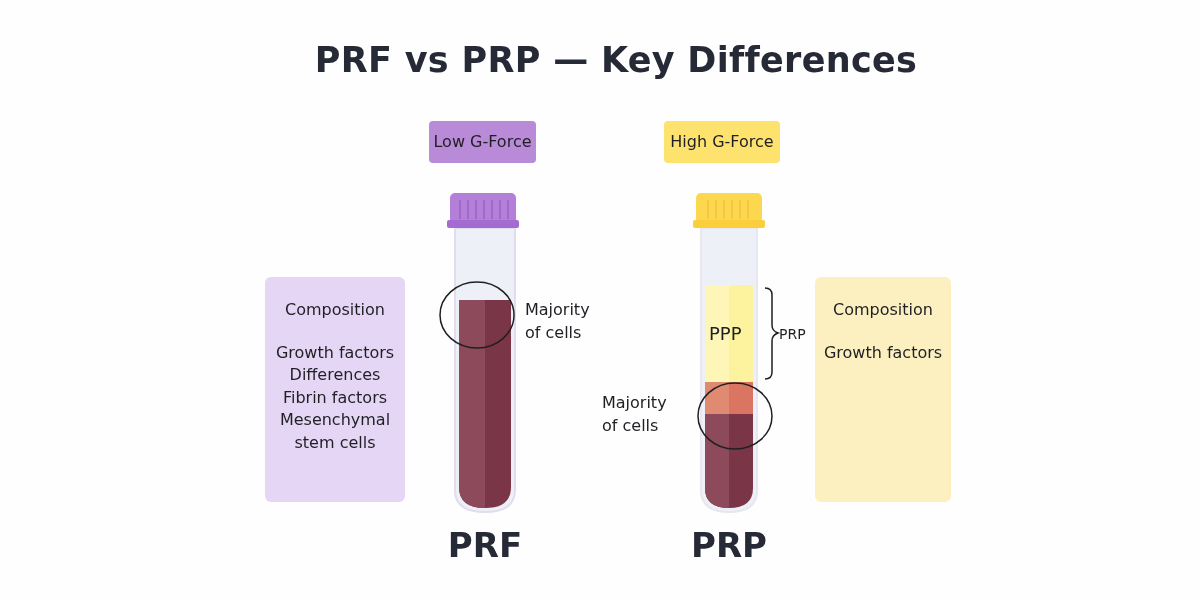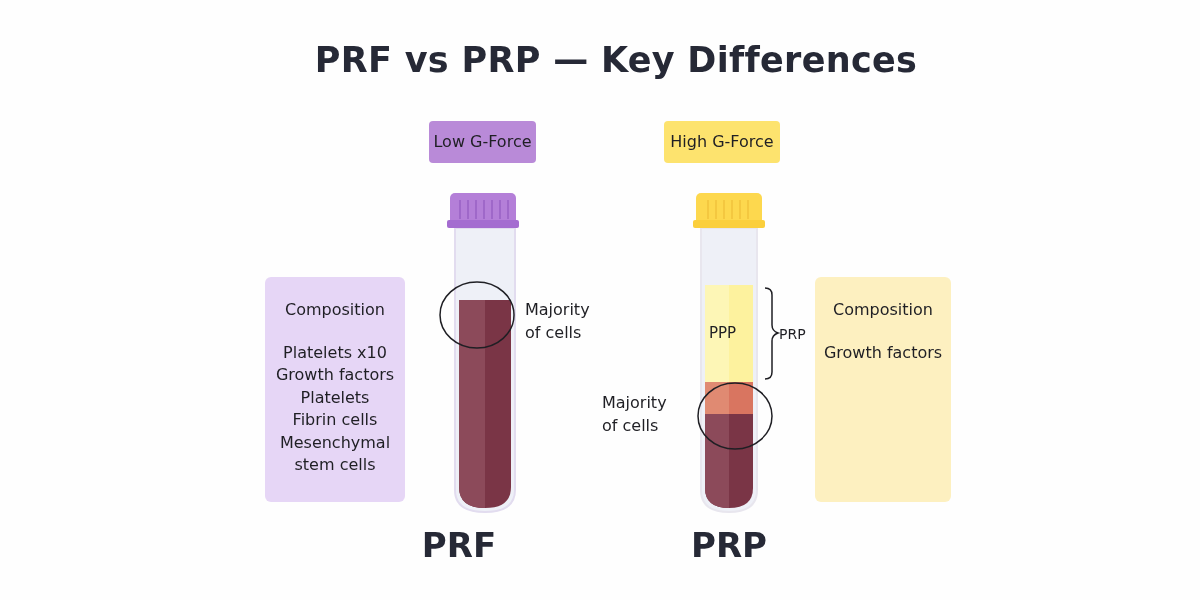--- a/index.html
+++ b/index.html
@@ -37,24 +37,23 @@
 </head>
 <body>
 
 <div class="abs title">PRF vs PRP — Key Differences</div>
 
 <div class="abs gforce low">Low G-Force</div>
 <div class="abs gforce high">High G-Force</div>
 
 <div class="abs comp-box prf">
   <div class="heading">Composition</div>
-  <span class="item">Platelets x10</span>
   <span class="item">Growth factors</span>
-  <span class="item">Platelets</span>
-  <span class="item">Fibrin cells</span>
+  <span class="item">Differences</span>
+  <span class="item">Fibrin factors</span>
   <span class="item">Mesenchymal</span>
   <span class="item">stem cells</span>
 </div>
 
 <div class="abs comp-box prp">
   <div class="heading">Composition</div>
   <span class="item">Growth factors</span>
 </div>
 
 <svg class="abs tube-svg" width="1200" height="600" viewBox="0 0 1200 600">
@@ -113,17 +112,17 @@
 <div class="abs label-text" style="left:525px; top:298px; width:88px;">
   <div>Majority</div>
   <div>of cells</div>
 </div>
 
 <div class="abs label-text" style="left:602px; top:391px; width:88px;">
   <div>Majority</div>
   <div>of cells</div>
 </div>
 
-<div class="abs label-text" style="left:709px; top:322px; width:40px; font-size:15px;">PPP</div>
+<div class="abs label-text" style="left:709px; top:322px; width:40px; font-size:18px;">PPP</div>
 <div class="abs label-text" style="left:779px; top:323px; width:34px; font-size:14px;">PRP</div>
 
-<div class="abs big-label" style="left:409px; top:525px; width:100px;">PRF</div>
+<div class="abs big-label" style="left:435px; top:525px; width:100px;">PRF</div>
 <div class="abs big-label" style="left:679px; top:525px; width:100px;">PRP</div>
 
 </body></html>

